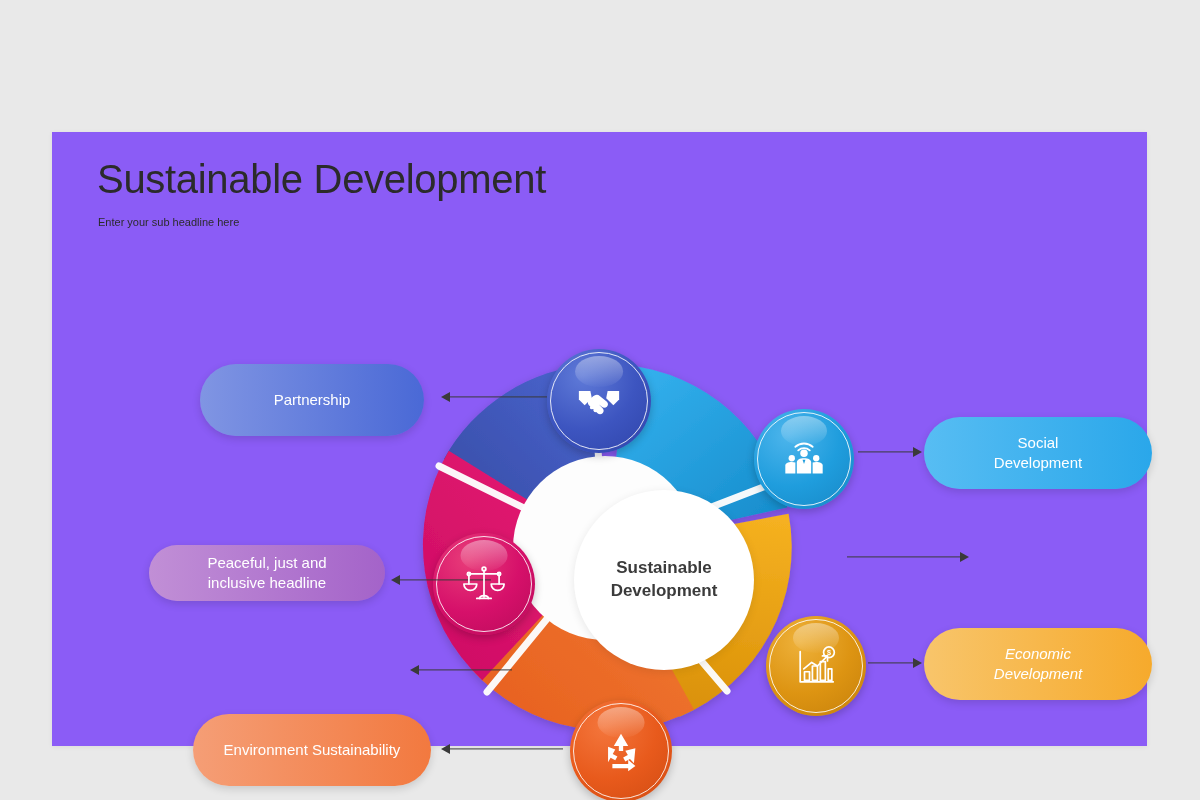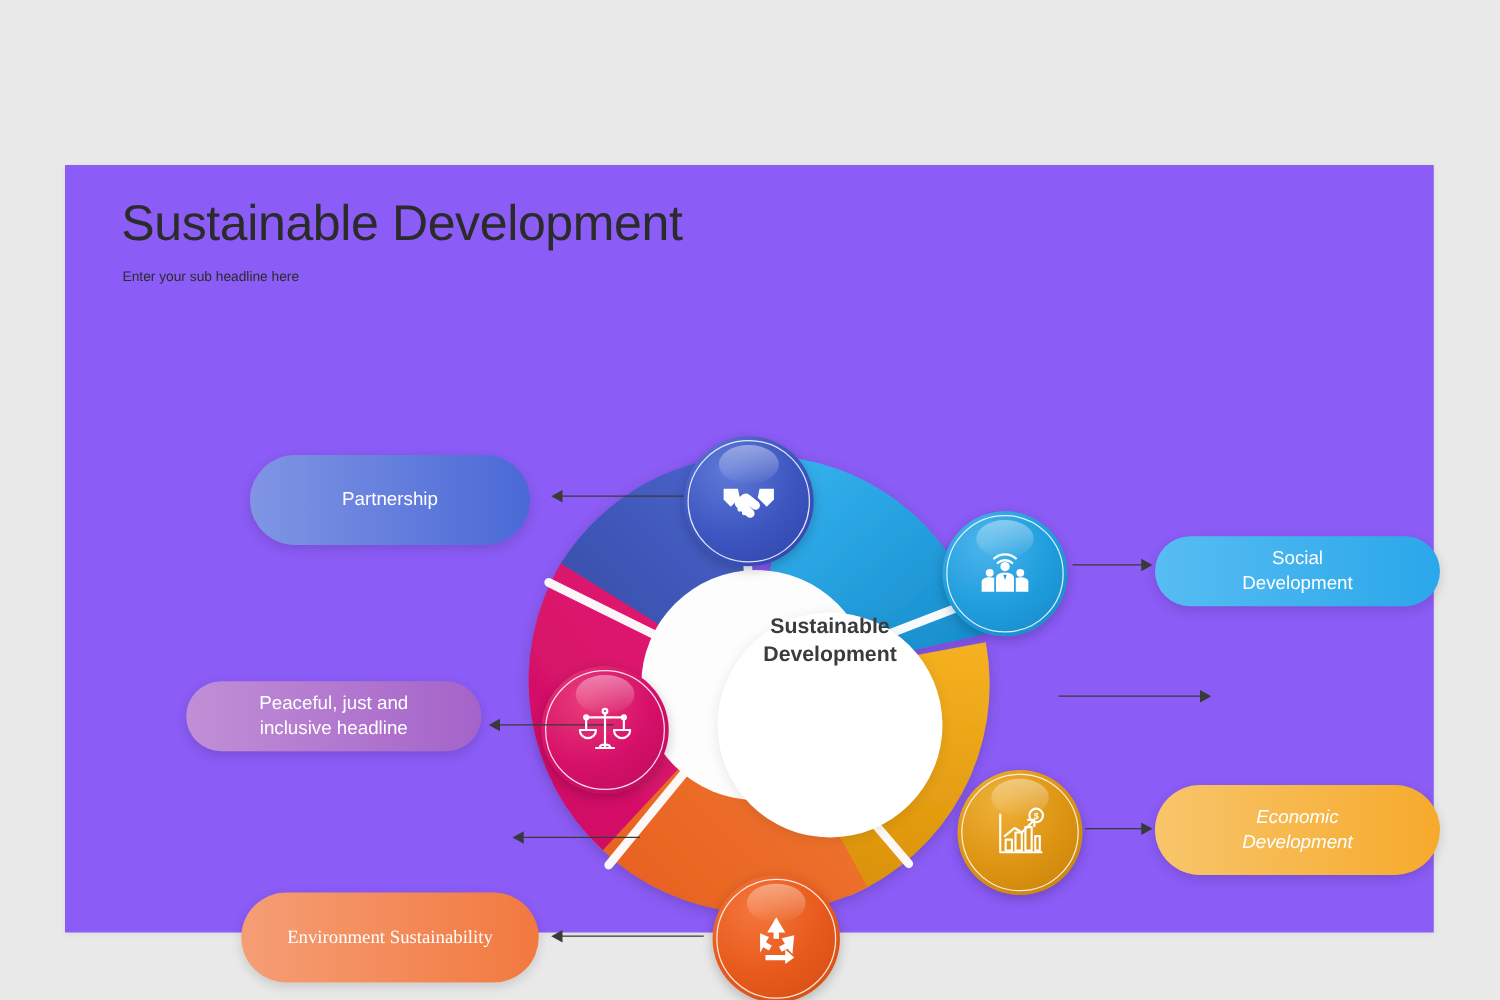--- a/index.html
+++ b/index.html
@@ -62,21 +62,21 @@
   #center-hub {
     position: absolute;
     left: 522px;
     top: 358px;
     width: 180px;
     height: 180px;
     border-radius: 50%;
     background: #ffffff;
     box-shadow: 0 2px 10px rgba(0,0,0,0.09);
     display: flex;
-    align-items: flex-start;
+    align-items: center;
     justify-content: center;
     text-align: center;
   }
   #center-hub .hub-text {
     font-size: 17px;
     font-weight: bold;
     color: #3b3b3b;
     line-height: 1.35;
     width: 130px;
   }
@@ -135,22 +135,22 @@
     line-height: 1.35;
     box-shadow: 0 3px 9px rgba(0,0,0,0.14);
     padding: 0 14px;
     box-sizing: border-box;
   }
   #pill-partnership { left: 148px; top: 232px; width: 224px; height: 72px;
     background: linear-gradient(to right, #8095e3, #4a69d6); }
   #pill-justice { left: 97px; top: 413px; width: 236px; height: 56px;
     background: linear-gradient(to right, #c18fd6, #a463c9); }
   #pill-environment { left: 141px; top: 582px; width: 238px; height: 72px;
-    background: linear-gradient(to right, #f59e76, #f2793f); font-family: Liberation Serif, serif; }
-  #pill-social { left: 872px; top: 297px; width: 228px; height: 56px;
+    background: linear-gradient(to right, #f59e76, #f2793f); }
+  #pill-social { left: 872px; top: 285px; width: 228px; height: 72px;
     background: linear-gradient(to right, #57bdf3, #2aa7ea); }
   #pill-economic { left: 872px; top: 496px; width: 228px; height: 72px;
     background: linear-gradient(to right, #f8c56b, #f6aa2c); font-style: italic; }
 
   
   .text-label {
     position: absolute;
     font-size: 13.5px;
     font-weight: bold;
     color: #2b2b2b;

